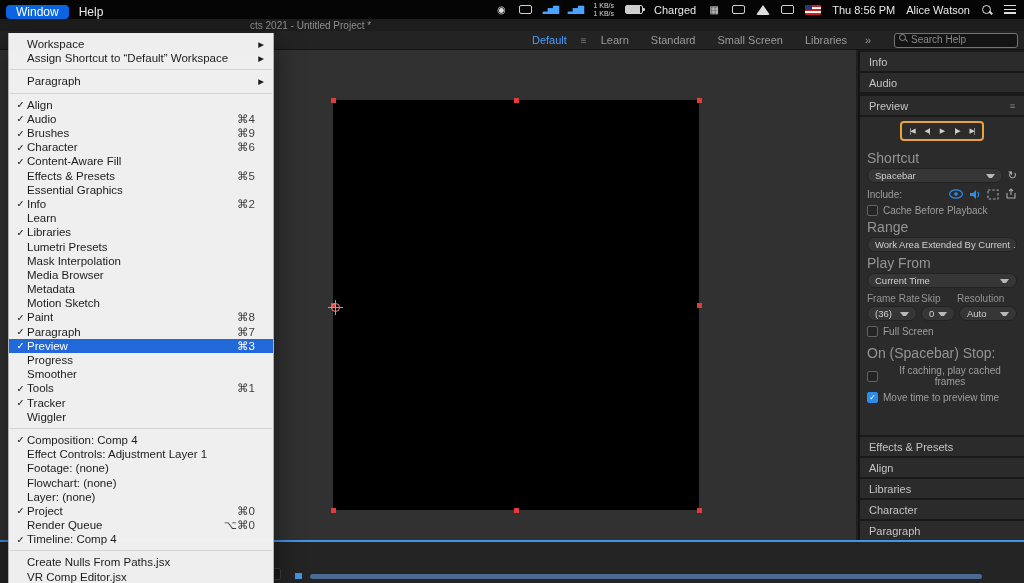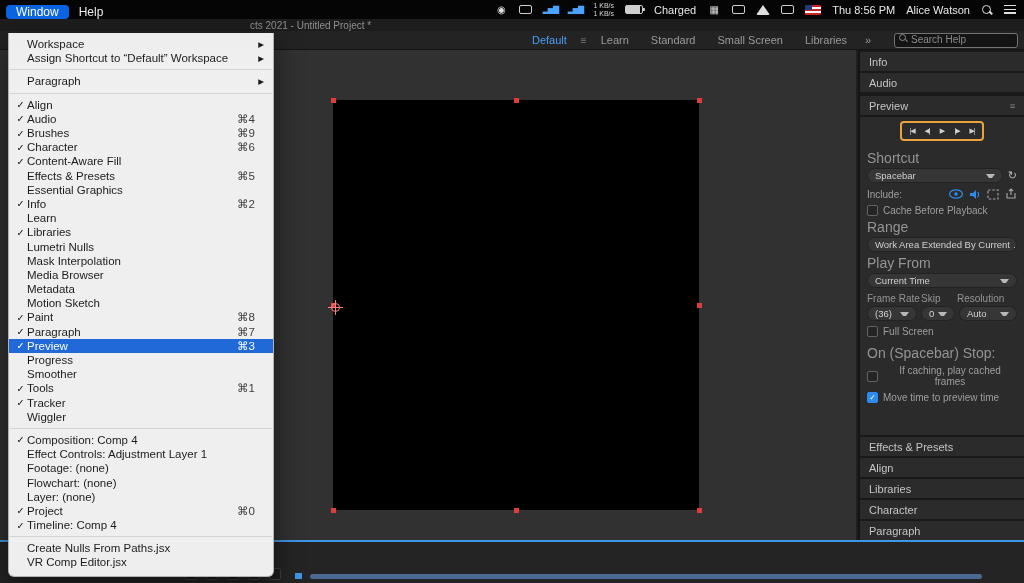--- a/index.html
+++ b/index.html
@@ -440,21 +440,21 @@
       <span class="arr">▶</span>
     </div>
     <div class="mi checked">
       <span class="chk">✓</span>
       <span class="lbl">Libraries</span>
       <span class="sc"></span>
       <span class="arr">▶</span>
     </div>
     <div class="mi">
       <span class="chk">✓</span>
-      <span class="lbl">Lumetri Nulls</span>
+      <span class="lbl">Lumetri Presets</span>
       <span class="sc"></span>
       <span class="arr">▶</span>
     </div>
     <div class="mi">
       <span class="chk">✓</span>
       <span class="lbl">Mask Interpolation</span>
       <span class="sc"></span>
       <span class="arr">▶</span>
     </div>
     <div class="mi">
@@ -558,20 +558,26 @@
       <span class="lbl">Layer: (none)</span>
       <span class="sc"></span>
       <span class="arr">▶</span>
     </div>
     <div class="mi checked">
       <span class="chk">✓</span>
       <span class="lbl">Project</span>
       <span class="sc">⌘0</span>
       <span class="arr">▶</span>
     </div>
+    <div class="mi">
+      <span class="chk">✓</span>
+      <span class="lbl">Render Queue</span>
+      <span class="sc">⌥⌘0</span>
+      <span class="arr">▶</span>
+    </div>
     <div class="mi checked">
       <span class="chk">✓</span>
       <span class="lbl">Timeline: Comp 4</span>
       <span class="sc"></span>
       <span class="arr">▶</span>
     </div>
     <div class="mi separator">
       
       
       

